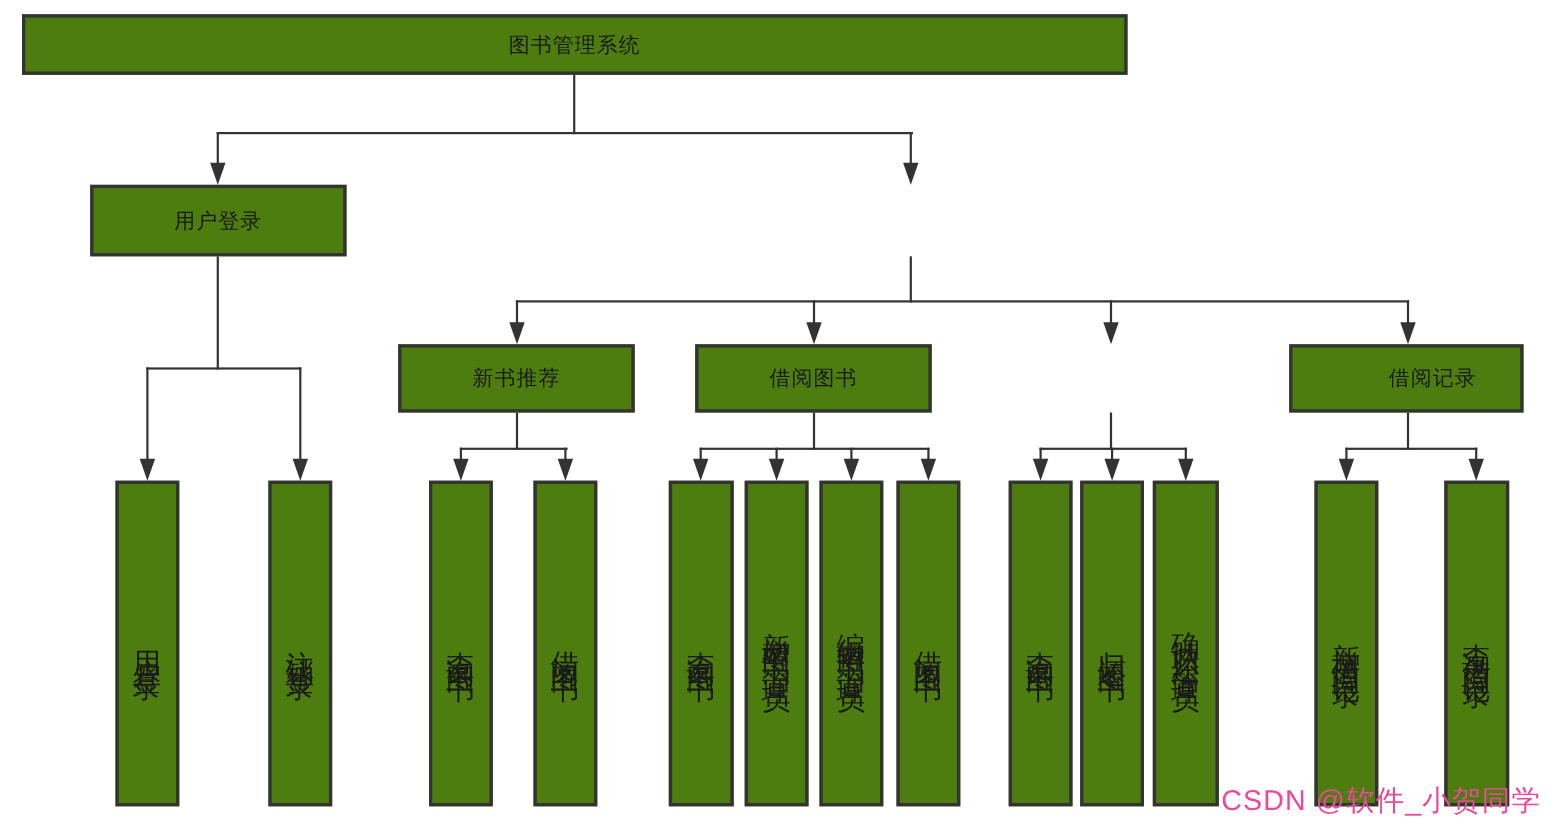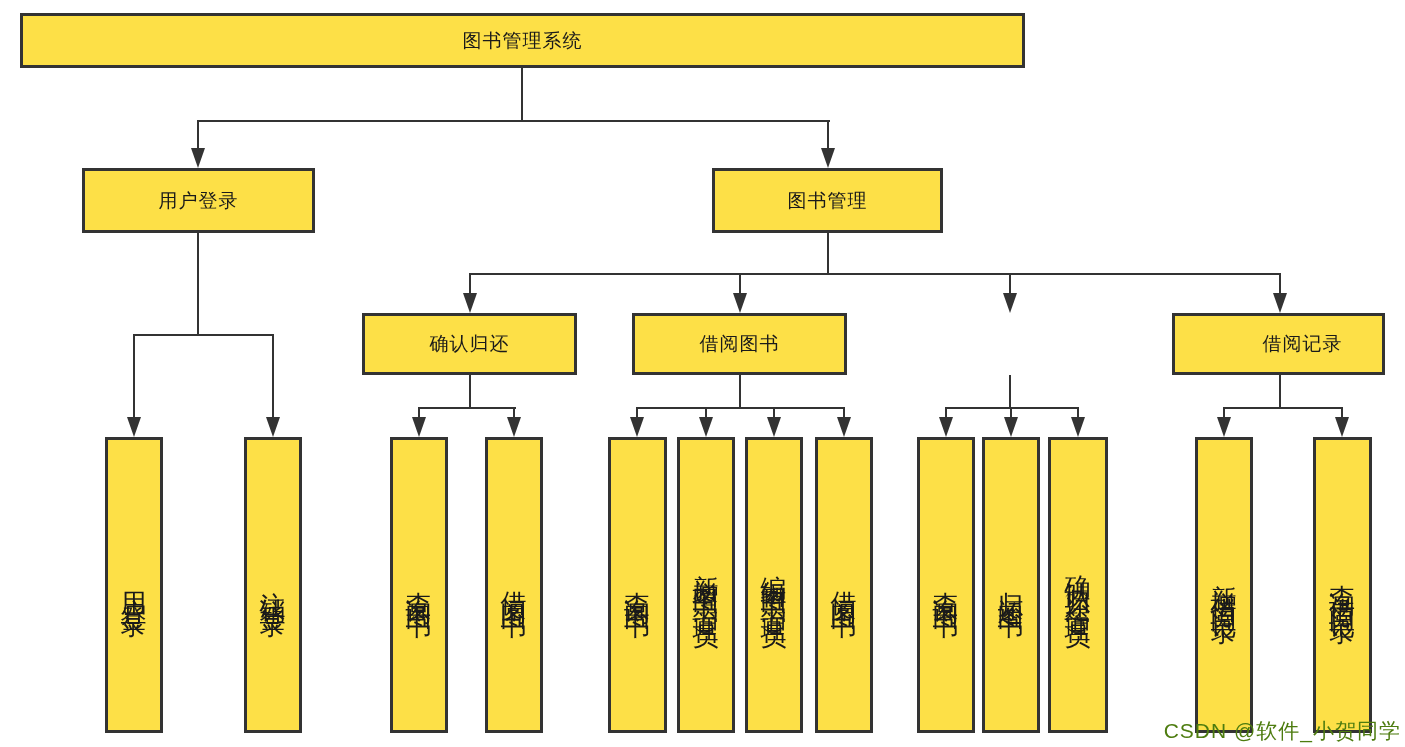--- a/index.html
+++ b/index.html
@@ -1,39 +1,39 @@
 <!DOCTYPE html>
 <html><head>
 <meta charset="utf-8">
 <style>
   html,body{margin:0;padding:0;background:#ffffff;}
   .canvas{
     position:relative;width:1405px;height:747px;background:#ffffff;
     font-family:"Liberation Sans",sans-serif;color:#1a1a1a;overflow:hidden;
   }
   .box{
-    position:absolute;box-sizing:border-box;border:3px solid #333333;background:#fde047;
+    position:absolute;box-sizing:border-box;border:3px solid #333333;background:#4d7c0f;
     display:flex;align-items:center;justify-content:center;text-align:center;
   }
   .hbox{font-size:19px;letter-spacing:1px;}
   .vbox{
     font-size:26px;
     writing-mode:vertical-rl;text-orientation:mixed;
     letter-spacing:7px;line-height:1;
   }
   .vline{position:absolute;width:2px;background:#333333;}
   .hline{position:absolute;height:2px;background:#333333;}
   .arrowhead{
     position:absolute;width:0;height:0;
     border-left:7px solid transparent;border-right:7px solid transparent;
     border-top:20px solid #333333;
   }
   .watermark{
     position:absolute;right:4px;bottom:2px;
-    font-size:21px;color:#4d7c0f;letter-spacing:1px;white-space:nowrap;
+    font-size:26px;color:#ec4899;letter-spacing:1px;white-space:nowrap;
   }
 </style>
 </head>
 <body>
 
 <div class="canvas">
 
   <div class="vline" style="left:521px;top:68px;height:54px;"></div>
   <div class="hline" style="left:197px;top:120px;width:633px;"></div>
   <div class="vline" style="left:197px;top:120px;height:38px;"></div>
@@ -89,23 +89,22 @@
   <div class="vline" style="left:1279px;top:375px;height:34px;"></div>
   <div class="hline" style="left:1223px;top:407px;width:120px;"></div>
   <div class="vline" style="left:1223px;top:407px;height:14px;"></div>
   <div class="arrowhead" style="left:1217px;top:417px;"></div>
   <div class="vline" style="left:1341px;top:407px;height:14px;"></div>
   <div class="arrowhead" style="left:1335px;top:417px;"></div>
 
   <div class="box hbox" style="left:20px;top:13px;width:1005px;height:55px;">图书管理系统</div>
 
   <div class="box hbox" style="left:82px;top:168px;width:233px;height:65px;">用户登录</div>
-  <div class="box hbox" style="left:712px;top:168px;width:231px;height:65px;">图书管理</div>
 
-  <div class="box hbox" style="left:362px;top:313px;width:215px;height:62px;">确认归还</div>
+  <div class="box hbox" style="left:362px;top:313px;width:215px;height:62px;">新书推荐</div>
   <div class="box hbox" style="left:632px;top:313px;width:215px;height:62px;">借阅图书</div>
   <div class="box hbox" style="left:1172px;top:313px;width:213px;height:62px;padding-left:48px;">借阅记录</div>
 
   <div class="box vbox" style="left:105px;top:437px;width:58px;height:296px;">用户登录</div>
   <div class="box vbox" style="left:244px;top:437px;width:58px;height:296px;">注销登录</div>
 
   <div class="box vbox" style="left:390px;top:437px;width:58px;height:296px;">查询图书</div>
   <div class="box vbox" style="left:485px;top:437px;width:58px;height:296px;">借阅图书</div>
 
   <div class="box vbox" style="left:608px;top:437px;width:59px;height:296px;">查询图书</div>

